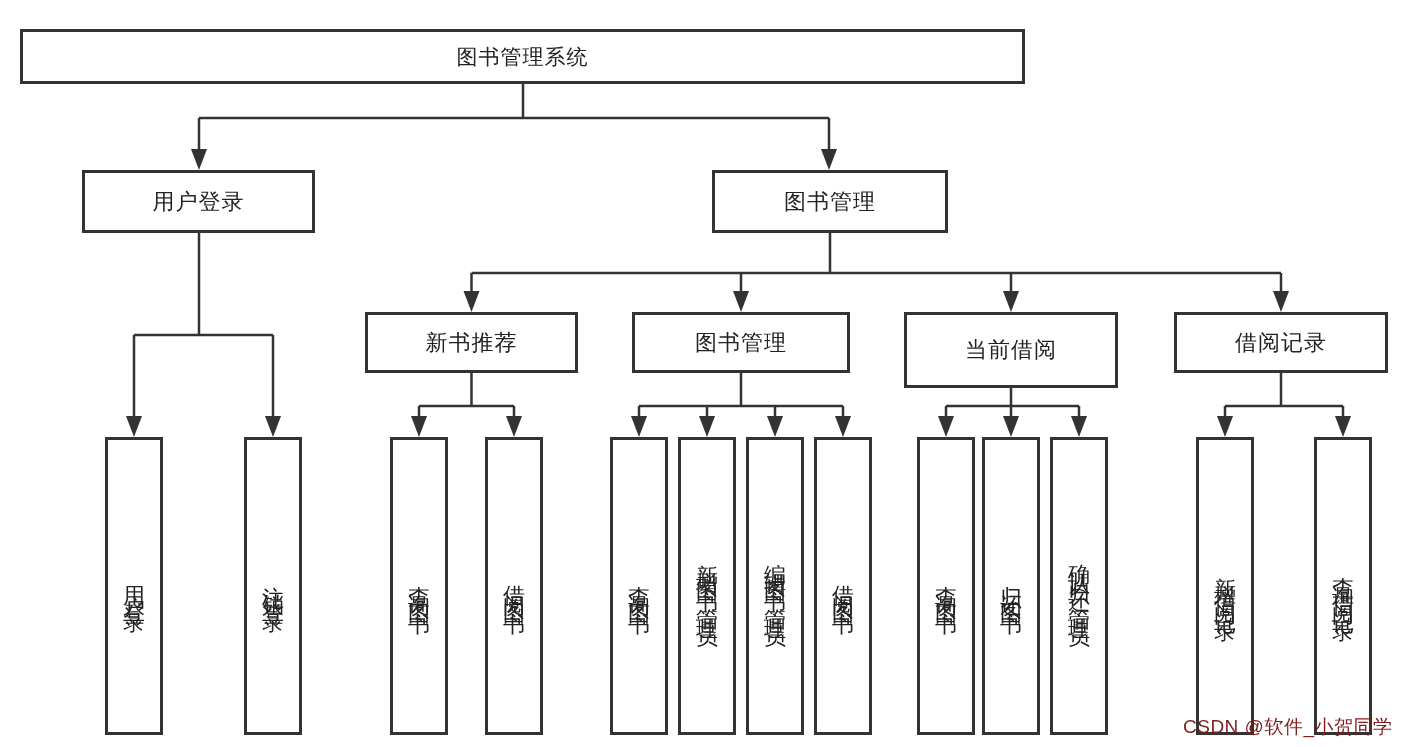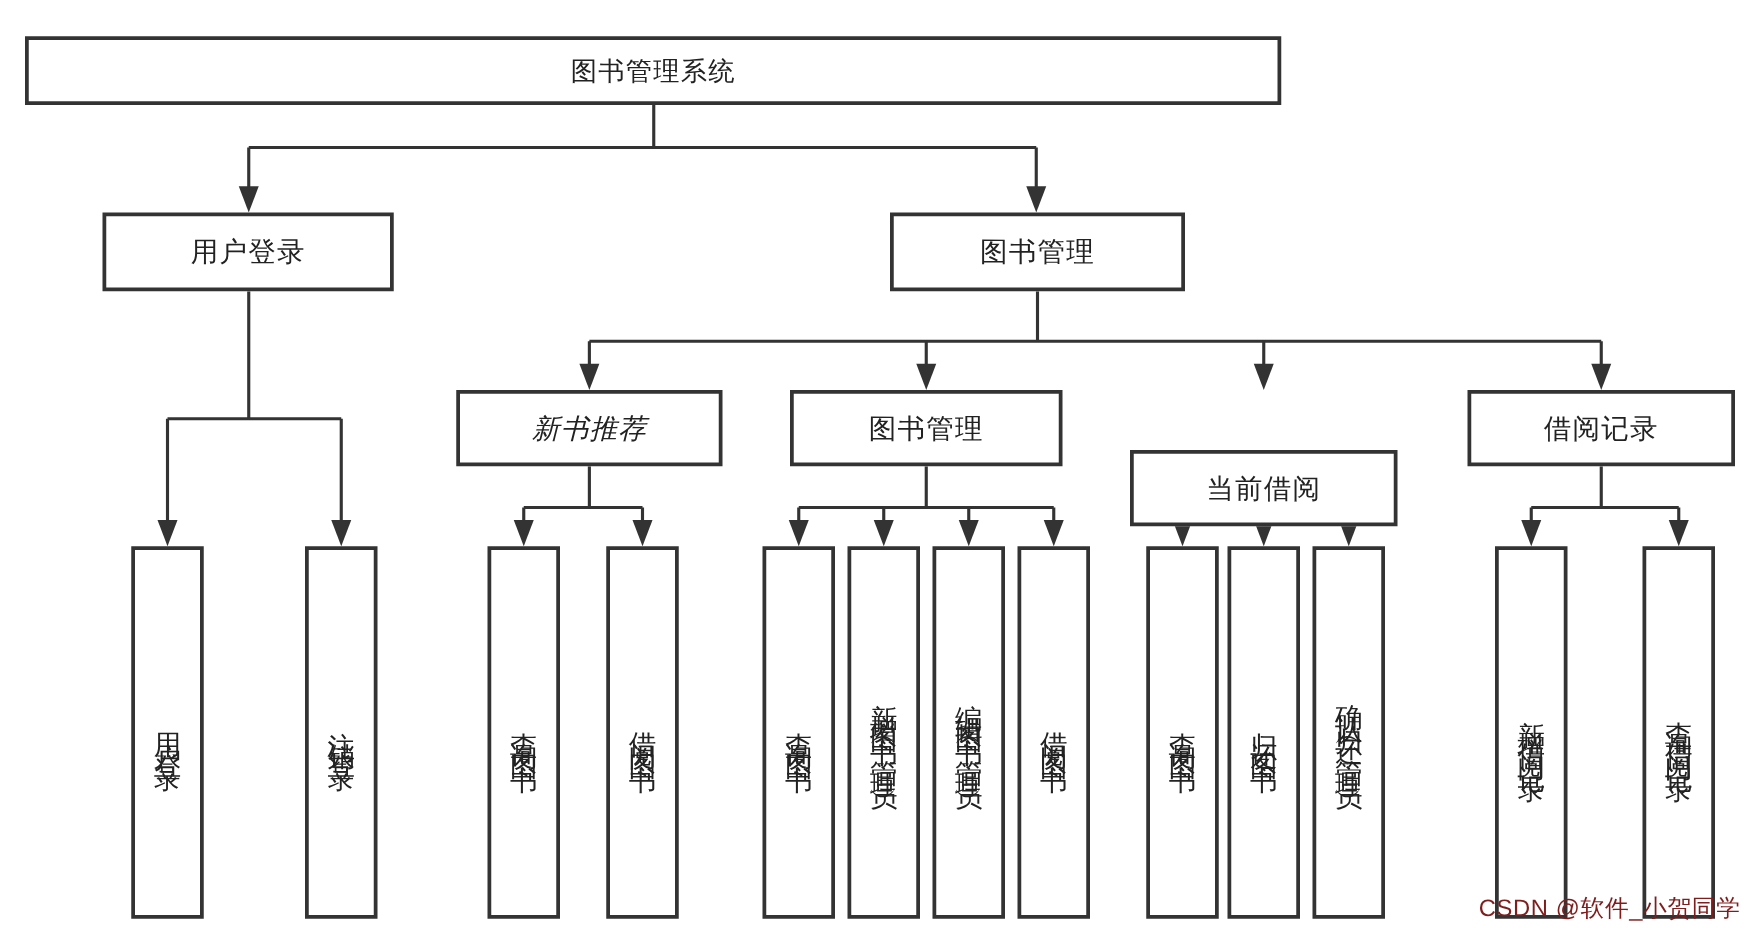--- a/index.html
+++ b/index.html
@@ -91,23 +91,23 @@
       <polygon points="1217,416 1233,416 1225,437"></polygon>
       <polygon points="1335,416 1351,416 1343,437"></polygon>
     </g>
   </svg>
 
   <div class="box h root" style="left:20px; top:13px; width:1005px; height:55px;margin-top:16px;">图书管理系统</div>
 
   <div class="box h" style="left:82px; top:170px; width:233px; height:63px;">用户登录</div>
   <div class="box h" style="left:712px; top:170px; width:236px; height:63px;">图书管理</div>
 
-  <div class="box h" style="left:365px; top:312px; width:213px; height:61px;font-style:italic;">新书推荐</div>
+  <div class="box h" style="left:365px; top:312px; width:213px; height:61px;">新书推荐</div>
   <div class="box h" style="left:632px; top:312px; width:218px; height:61px;">图书管理</div>
-  <div class="box h" style="left:904px; top:312px; width:214px; height:61px;margin-top:48px;">当前借阅</div>
+  <div class="box h" style="left:904px; top:312px; width:214px; height:76px;">当前借阅</div>
   <div class="box h" style="left:1174px; top:312px; width:214px; height:61px;">借阅记录</div>
 
   <div class="box v" style="left:105px; top:437px; width:58px; height:298px;">用户登录</div>
   <div class="box v" style="left:244px; top:437px; width:58px; height:298px;">注销登录</div>
 
   <div class="box v" style="left:390px; top:437px; width:58px; height:298px;">查询图书</div>
   <div class="box v" style="left:485px; top:437px; width:58px; height:298px;">借阅图书</div>
 
   <div class="box v" style="left:610px; top:437px; width:58px; height:298px;">查询图书</div>
   <div class="box v" style="left:678px; top:437px; width:58px; height:298px;">新增图书（管理员）</div>

